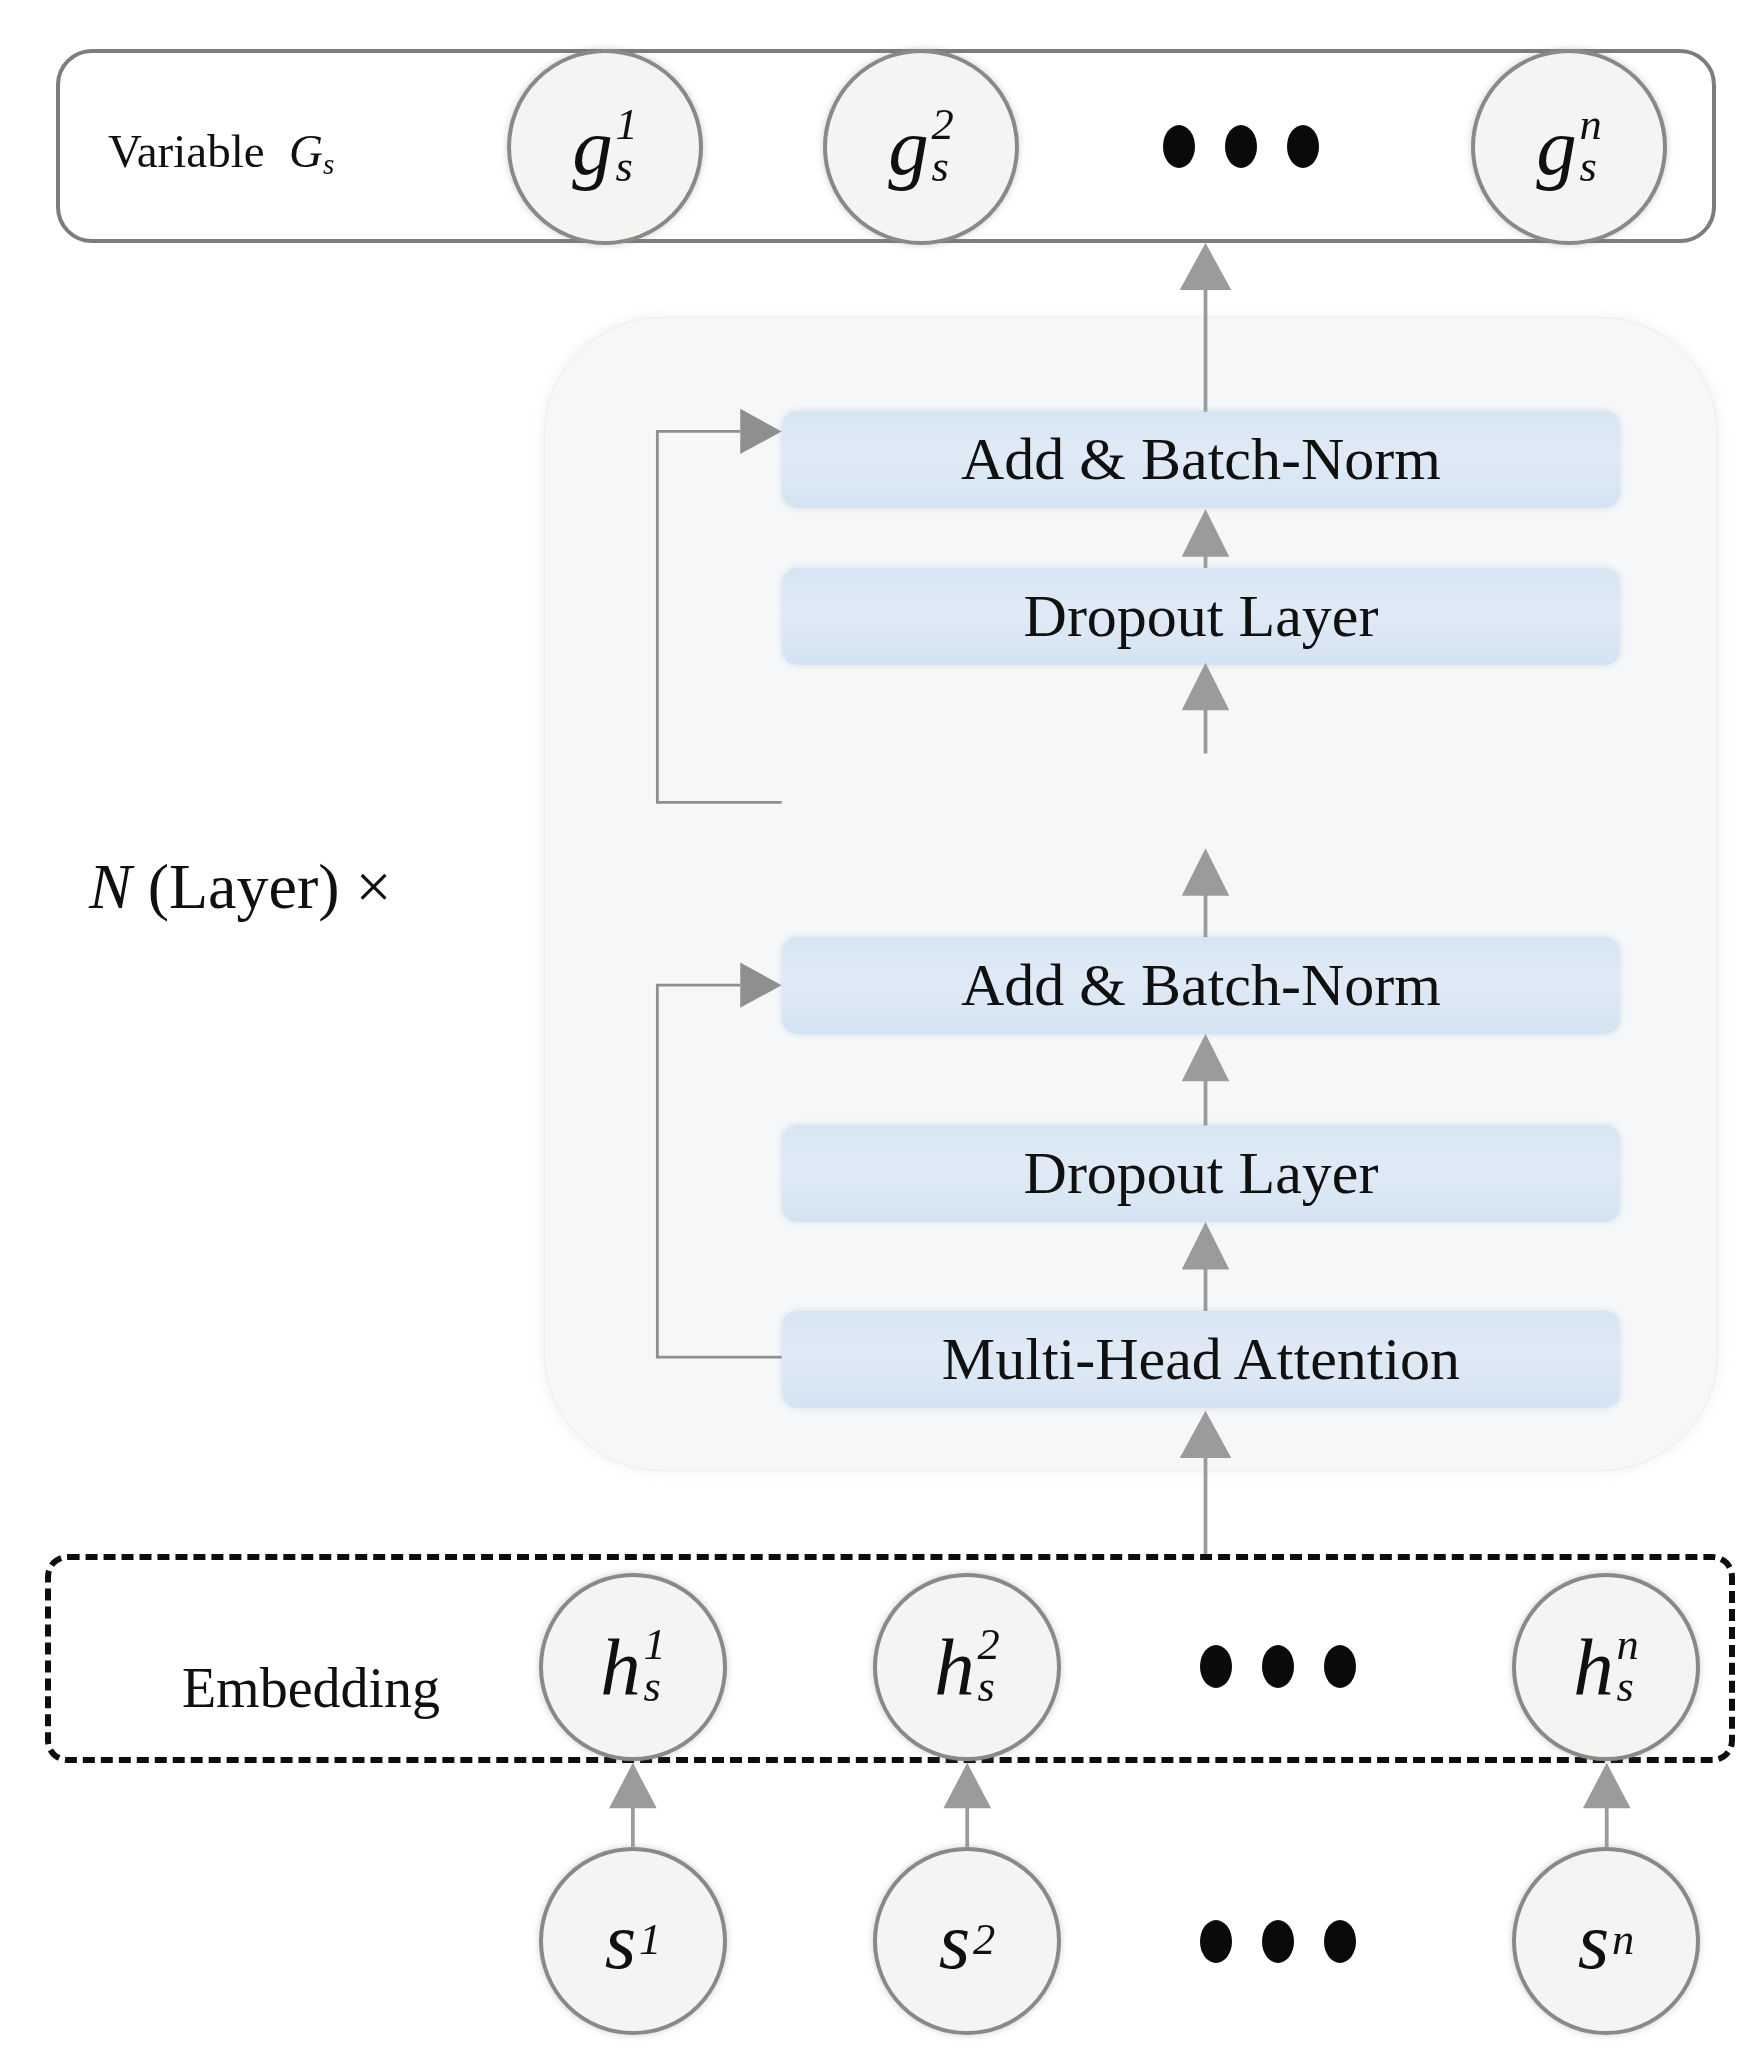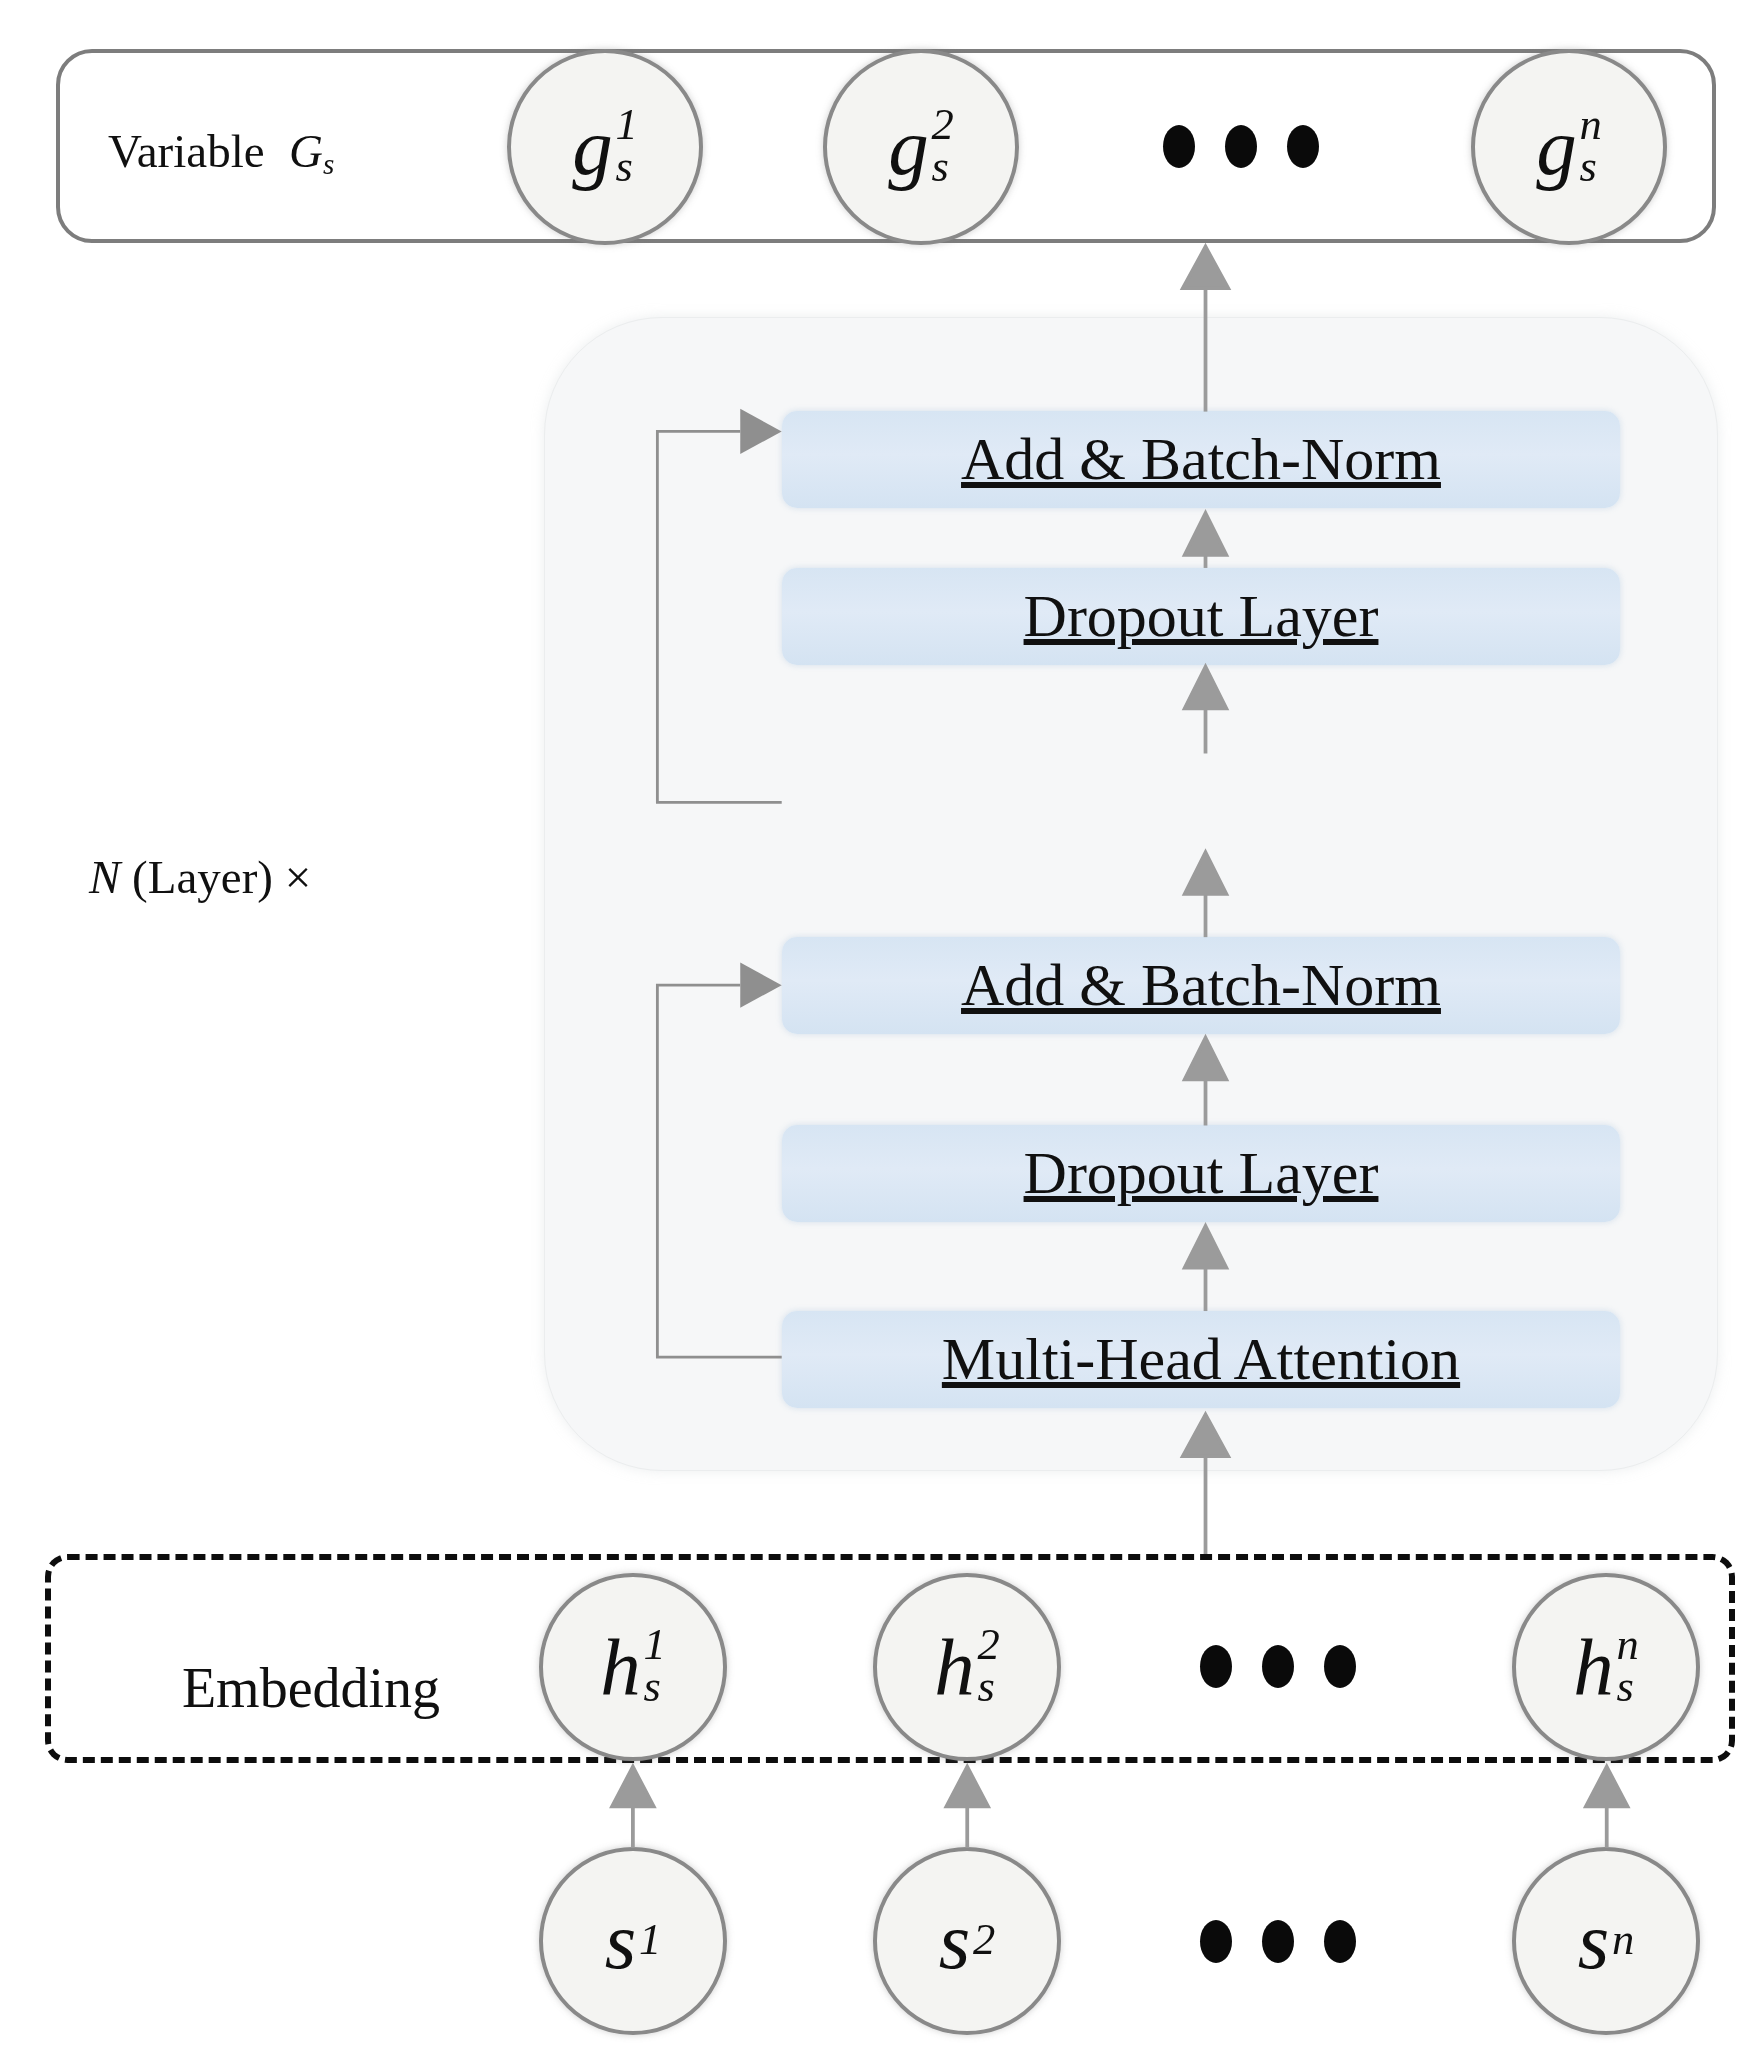--- a/index.html
+++ b/index.html
@@ -30,23 +30,23 @@
   .dot{width:32px;height:43px;border-radius:50%;background:#0a0a0a;}
 
   
   .container{position:absolute;left:544px;top:317px;width:1174px;height:1154px;
              background:#f6f7f8;border:1.9px solid #ebedee;border-radius:118px;
              box-sizing:border-box;box-shadow:0 0 13px rgba(200,205,210,0.35);}
   .layerbox{position:absolute;left:782px;width:838px;height:97px;border-radius:15px;
             background:linear-gradient(180deg,#d7e5f3 0%,#e0eaf6 45%,#d4e3f2 100%);
             box-shadow:0 0 6.6px rgba(170,195,220,0.45);
             display:flex;align-items:center;justify-content:center;
-            font-size:60px;white-space:nowrap;text-decoration:underline;}
-
-  .nlabel{position:absolute;left:89px;top:850px;font-size:47px;white-space:nowrap;}
+            font-size:60px;white-space:nowrap;}
+
+  .nlabel{position:absolute;left:89px;top:850px;font-size:64px;white-space:nowrap;}
   .nlabel .mvar{font-style:italic;}
 
   
   .embox{position:absolute;left:45px;top:1554px;width:1690px;height:209px;
          border:6.6px dashed #0d0d0d;border-radius:22.6px;box-sizing:border-box;background:#ffffff;}
   .embox-label{position:absolute;left:132px;top:1636px;width:358px;height:62px;line-height:62px;
                text-align:center;font-size:56px;margin-top:21px;}
 
   svg.wires{position:absolute;left:0;top:0;pointer-events:none;}
 </style>

